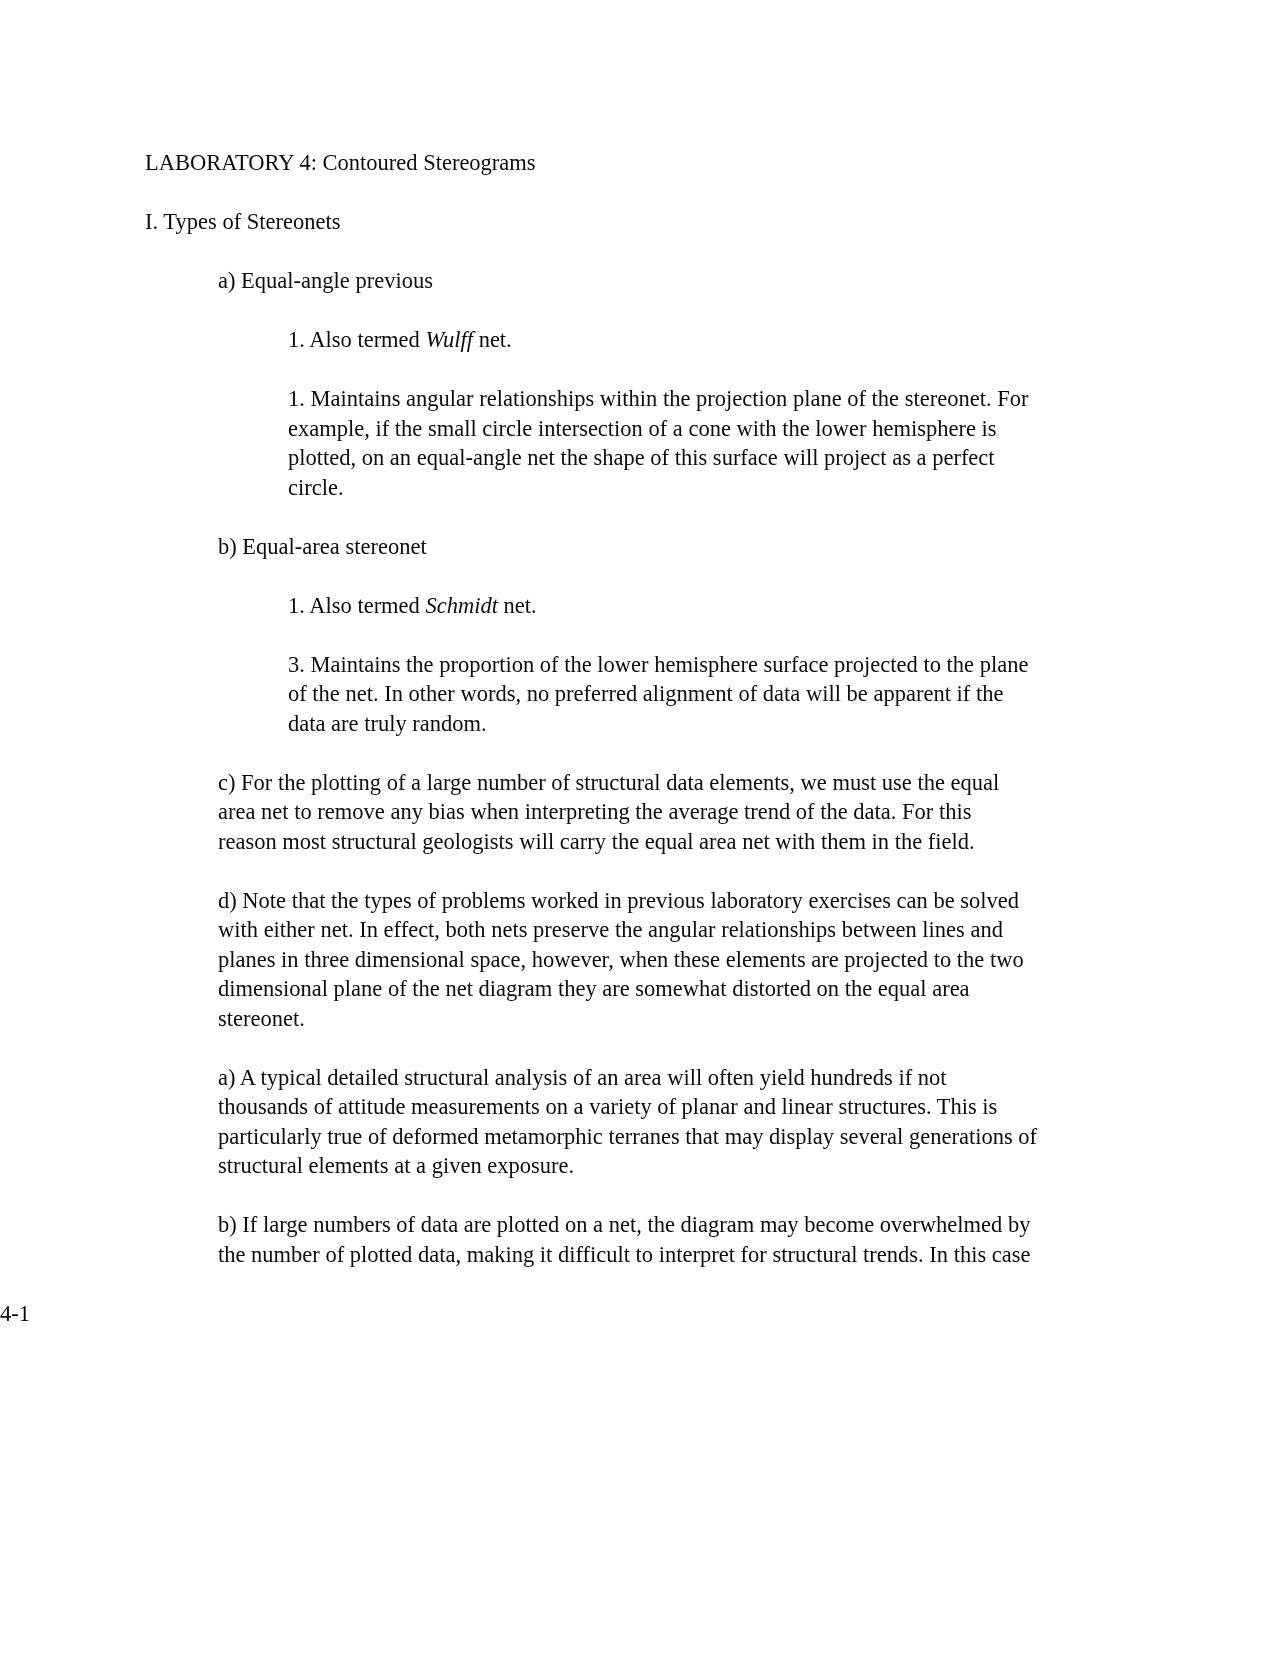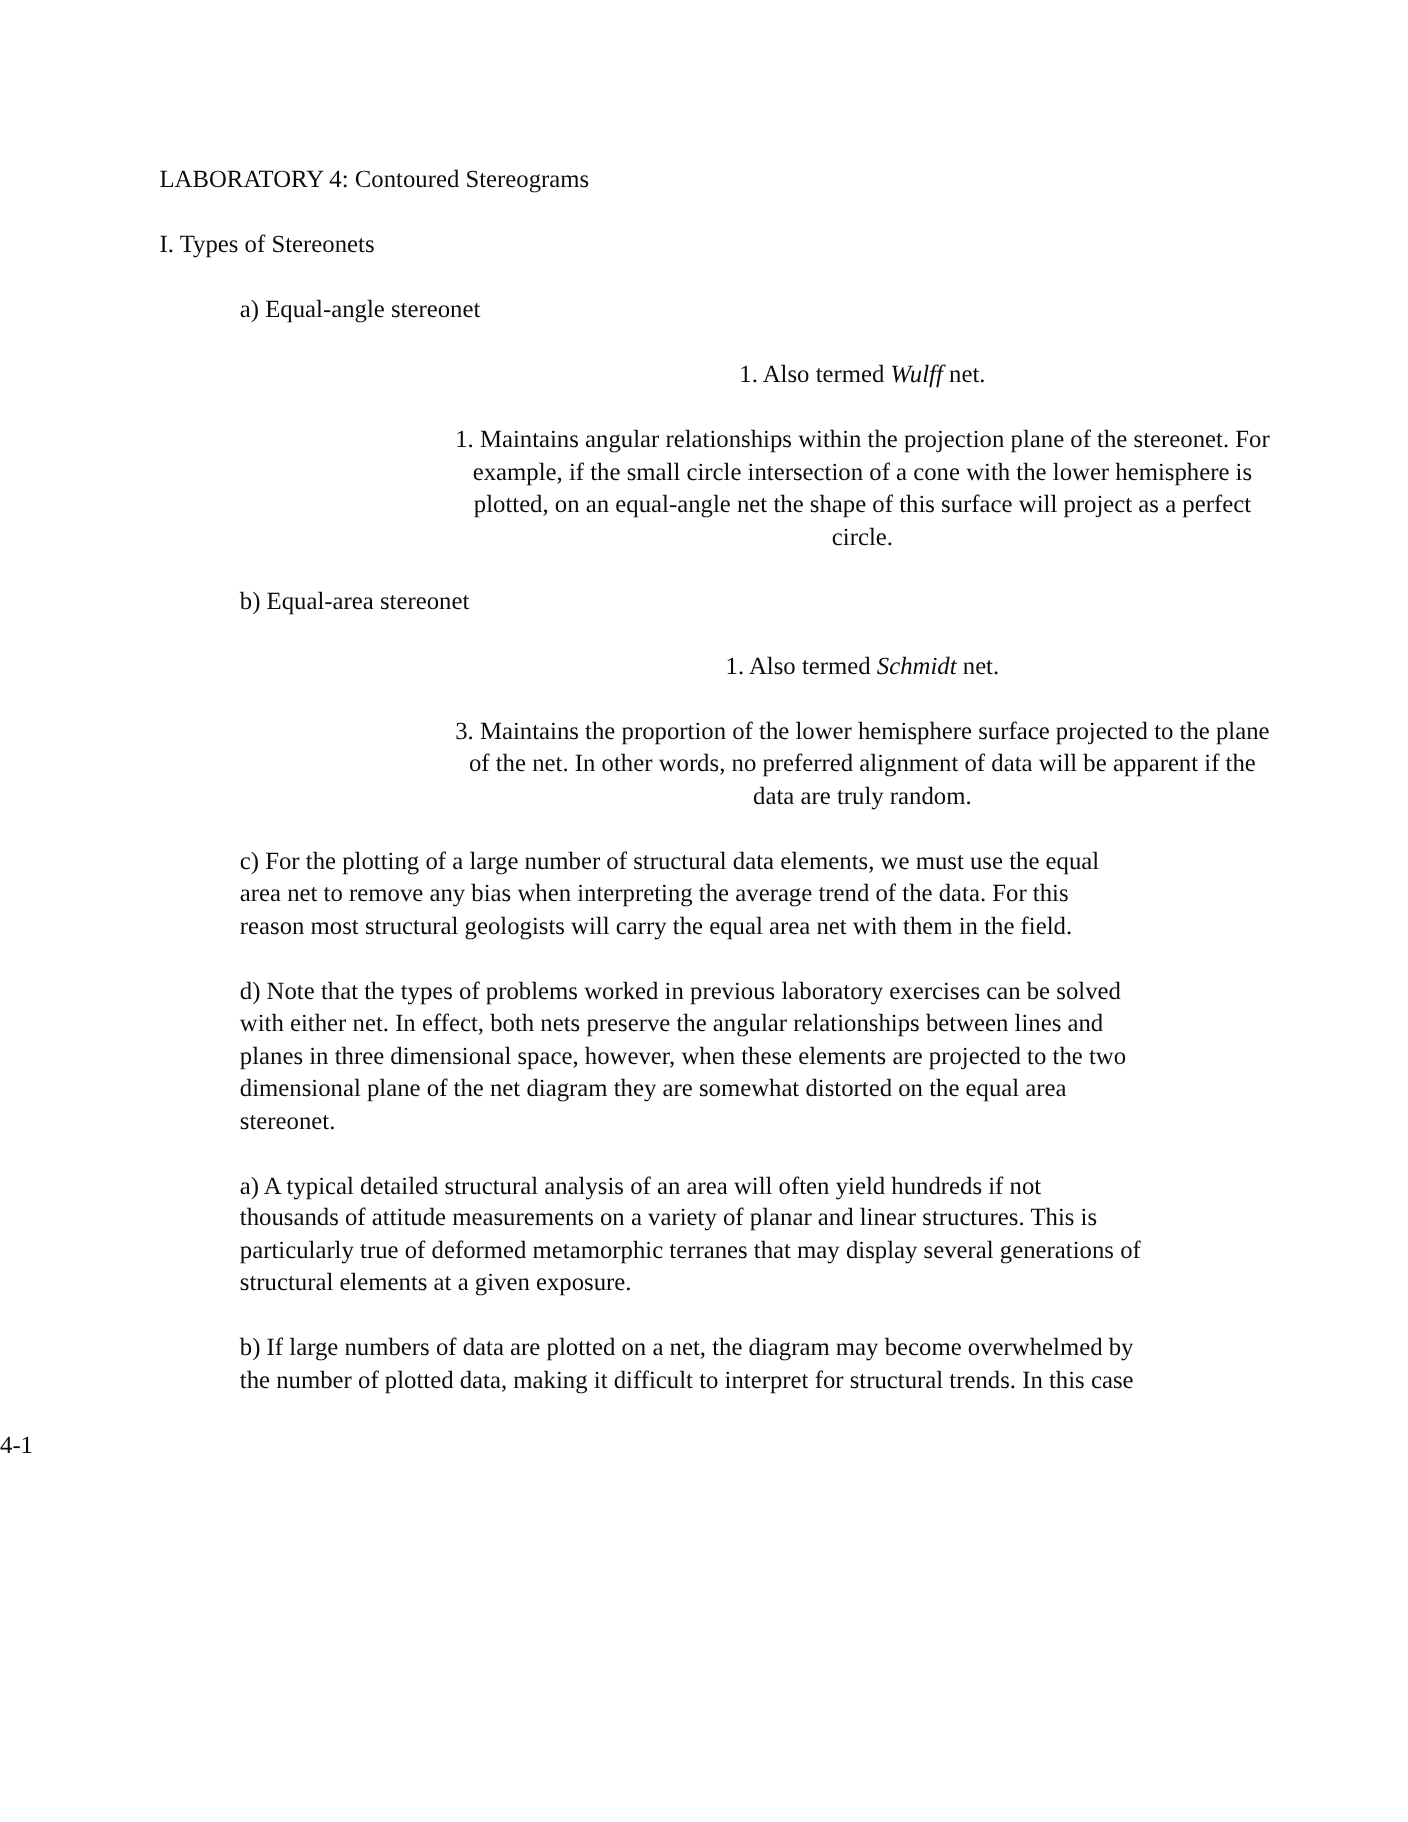--- a/index.html
+++ b/index.html
@@ -20,41 +20,41 @@
     padding: 148px 0 0 145px;
     box-sizing: border-box;
     width: 1280px;
     height: 1656px;
   }
   .para {
     margin: 0 0 29.5px 0;
     white-space: pre;  
   }
   .lvl1 { margin-left: 73px; }
-  .lvl2 { margin-left: 143px; text-align: center; }
+  .lvl2 { margin-left: 143px; }
   .italic { font-style: italic; }
   .footer {
     margin-left: -145px;
     width: 1280px;
     margin-top: 23px;
     margin-bottom: 0;
     text-align: left;
     white-space: normal;
   }
 </style>
 </head>
 <body>
 
 <div class="page">
 
   <p class="para">LABORATORY 4: Contoured Stereograms</p>
 
   <p class="para">I. Types of Stereonets</p>
 
-  <p class="para lvl1">a) Equal-angle stereonet</p>
+  <p class="para lvl1">a) Equal-angle previous</p>
 
   <p class="para lvl2"><span>1. Also termed </span><span class="italic">Wulff</span><span> net.</span></p>
 
   <p class="para lvl2">1. Maintains angular relationships within the projection plane of the stereonet. For
 example, if the small circle intersection of a cone with the lower hemisphere is
 plotted, on an equal-angle net the shape of this surface will project as a perfect
 circle.</p>
 
   <p class="para lvl1">b) Equal-area stereonet</p>
 

